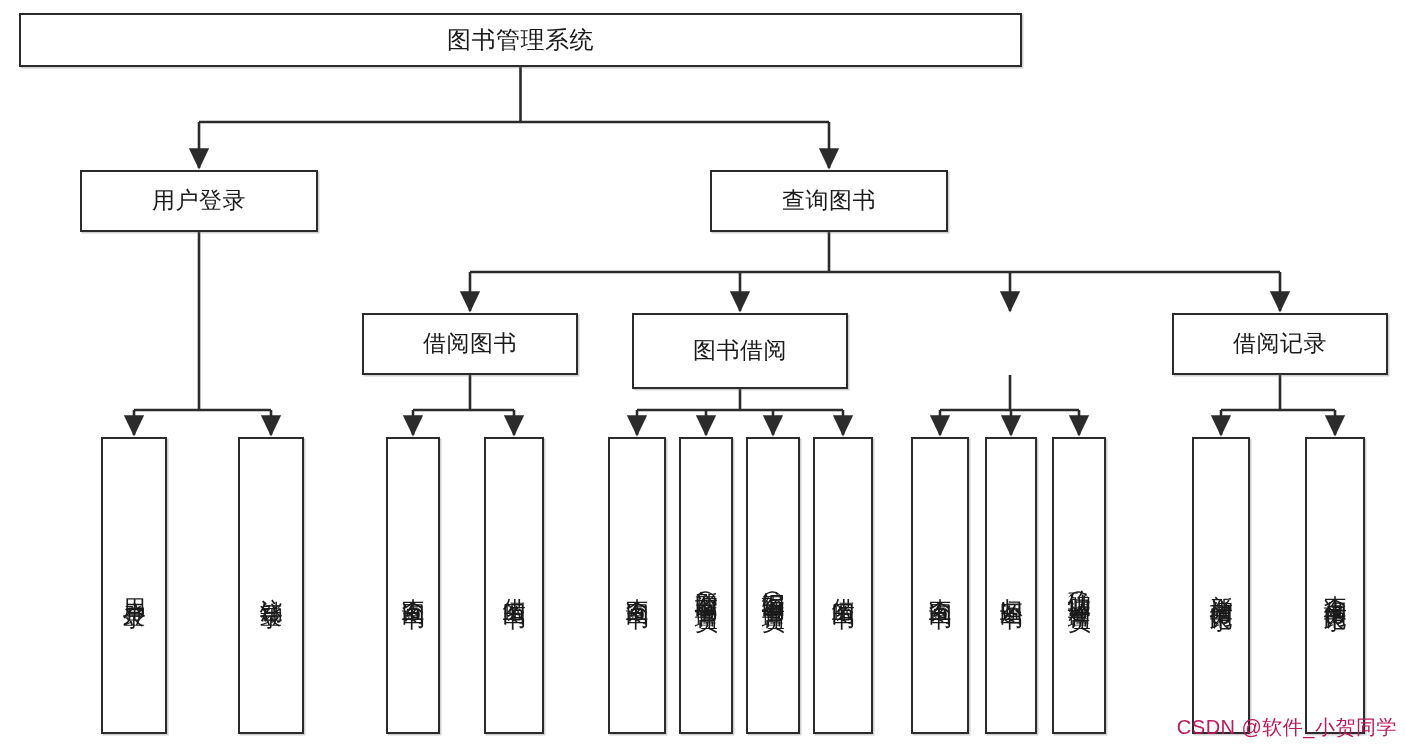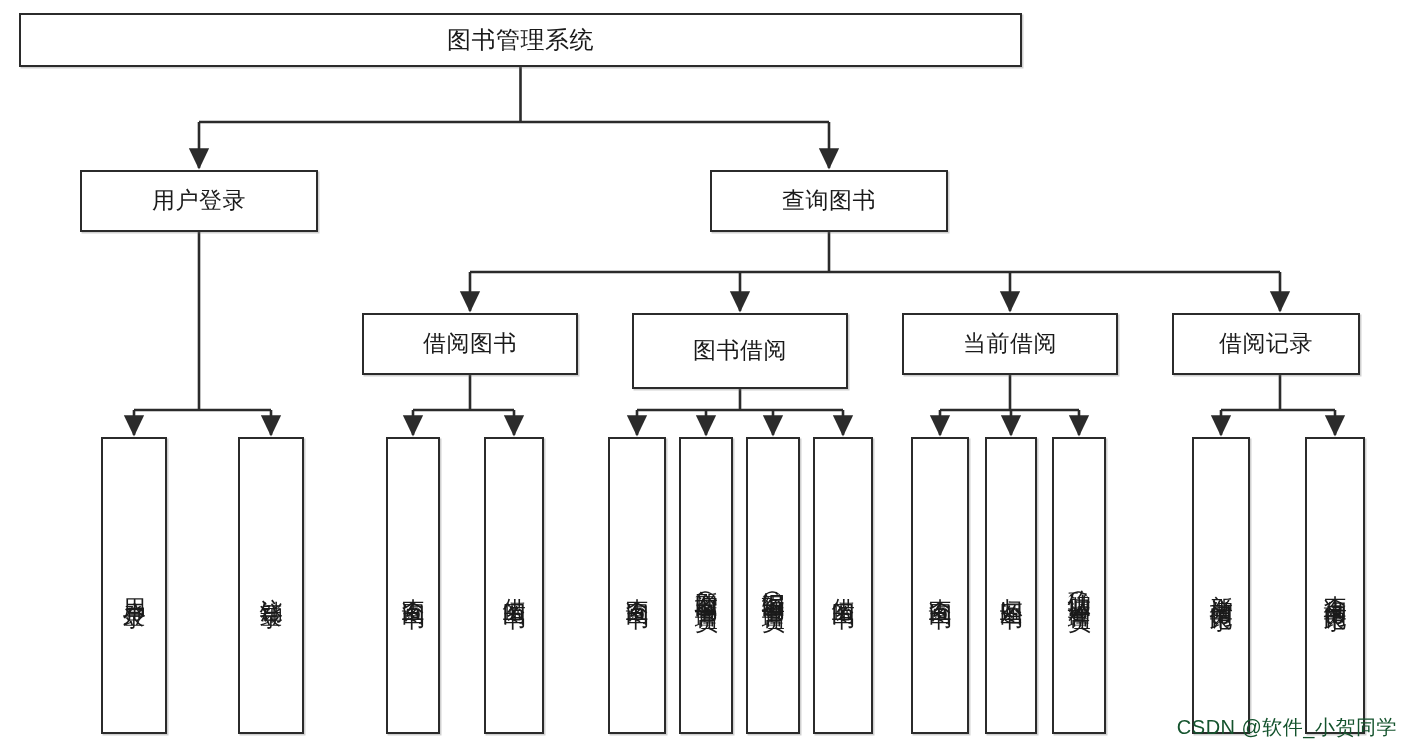--- a/index.html
+++ b/index.html
@@ -58,21 +58,21 @@
     text-align: center;
   }
   .node.root {
     font-size: 24px;
   }
   #watermark {
     position: absolute;
     right: 8px;
     bottom: 6px;
     font-size: 20px;
-    color: #14532d;
+    color: #be185d;
     letter-spacing: 0.5px;
     white-space: nowrap;
     user-select: none;
   }
 </style>
 </head>
 <body>
 
 <div id="canvas">
 
@@ -122,24 +122,21 @@
   <div class="node horiz" style="left:710px; top:170px; width:238px; height:62px;">
     <span>查询图书</span>
   </div>
 
   <div class="node horiz" style="left:362px; top:313px; width:216px; height:62px;">
     <span>借阅图书</span>
   </div>
   <div class="node horiz" style="left:632px; top:313px; width:216px; height:76px;">
     <span>图书借阅</span>
   </div>
-  <div class="node horiz" style="left:902px; top:313px; width:216px; height:62px;">
-    <span>当前借阅</span>
-  </div>
-  <div class="node horiz" style="left:1172px; top:313px; width:188px; height:62px;">
+  <div class="node horiz" style="left:1172px; top:313px; width:216px; height:62px;">
     <span>借阅记录</span>
   </div>
 
   <div class="node vert" style="left:101px; top:437px; width:66px; height:297px;">
     <span class="vtext">用户登录</span>
   </div>
   <div class="node vert" style="left:238px; top:437px; width:66px; height:297px;">
     <span class="vtext">注销登录</span>
   </div>
   <div class="node vert" style="left:386px; top:437px; width:54px; height:297px;">

